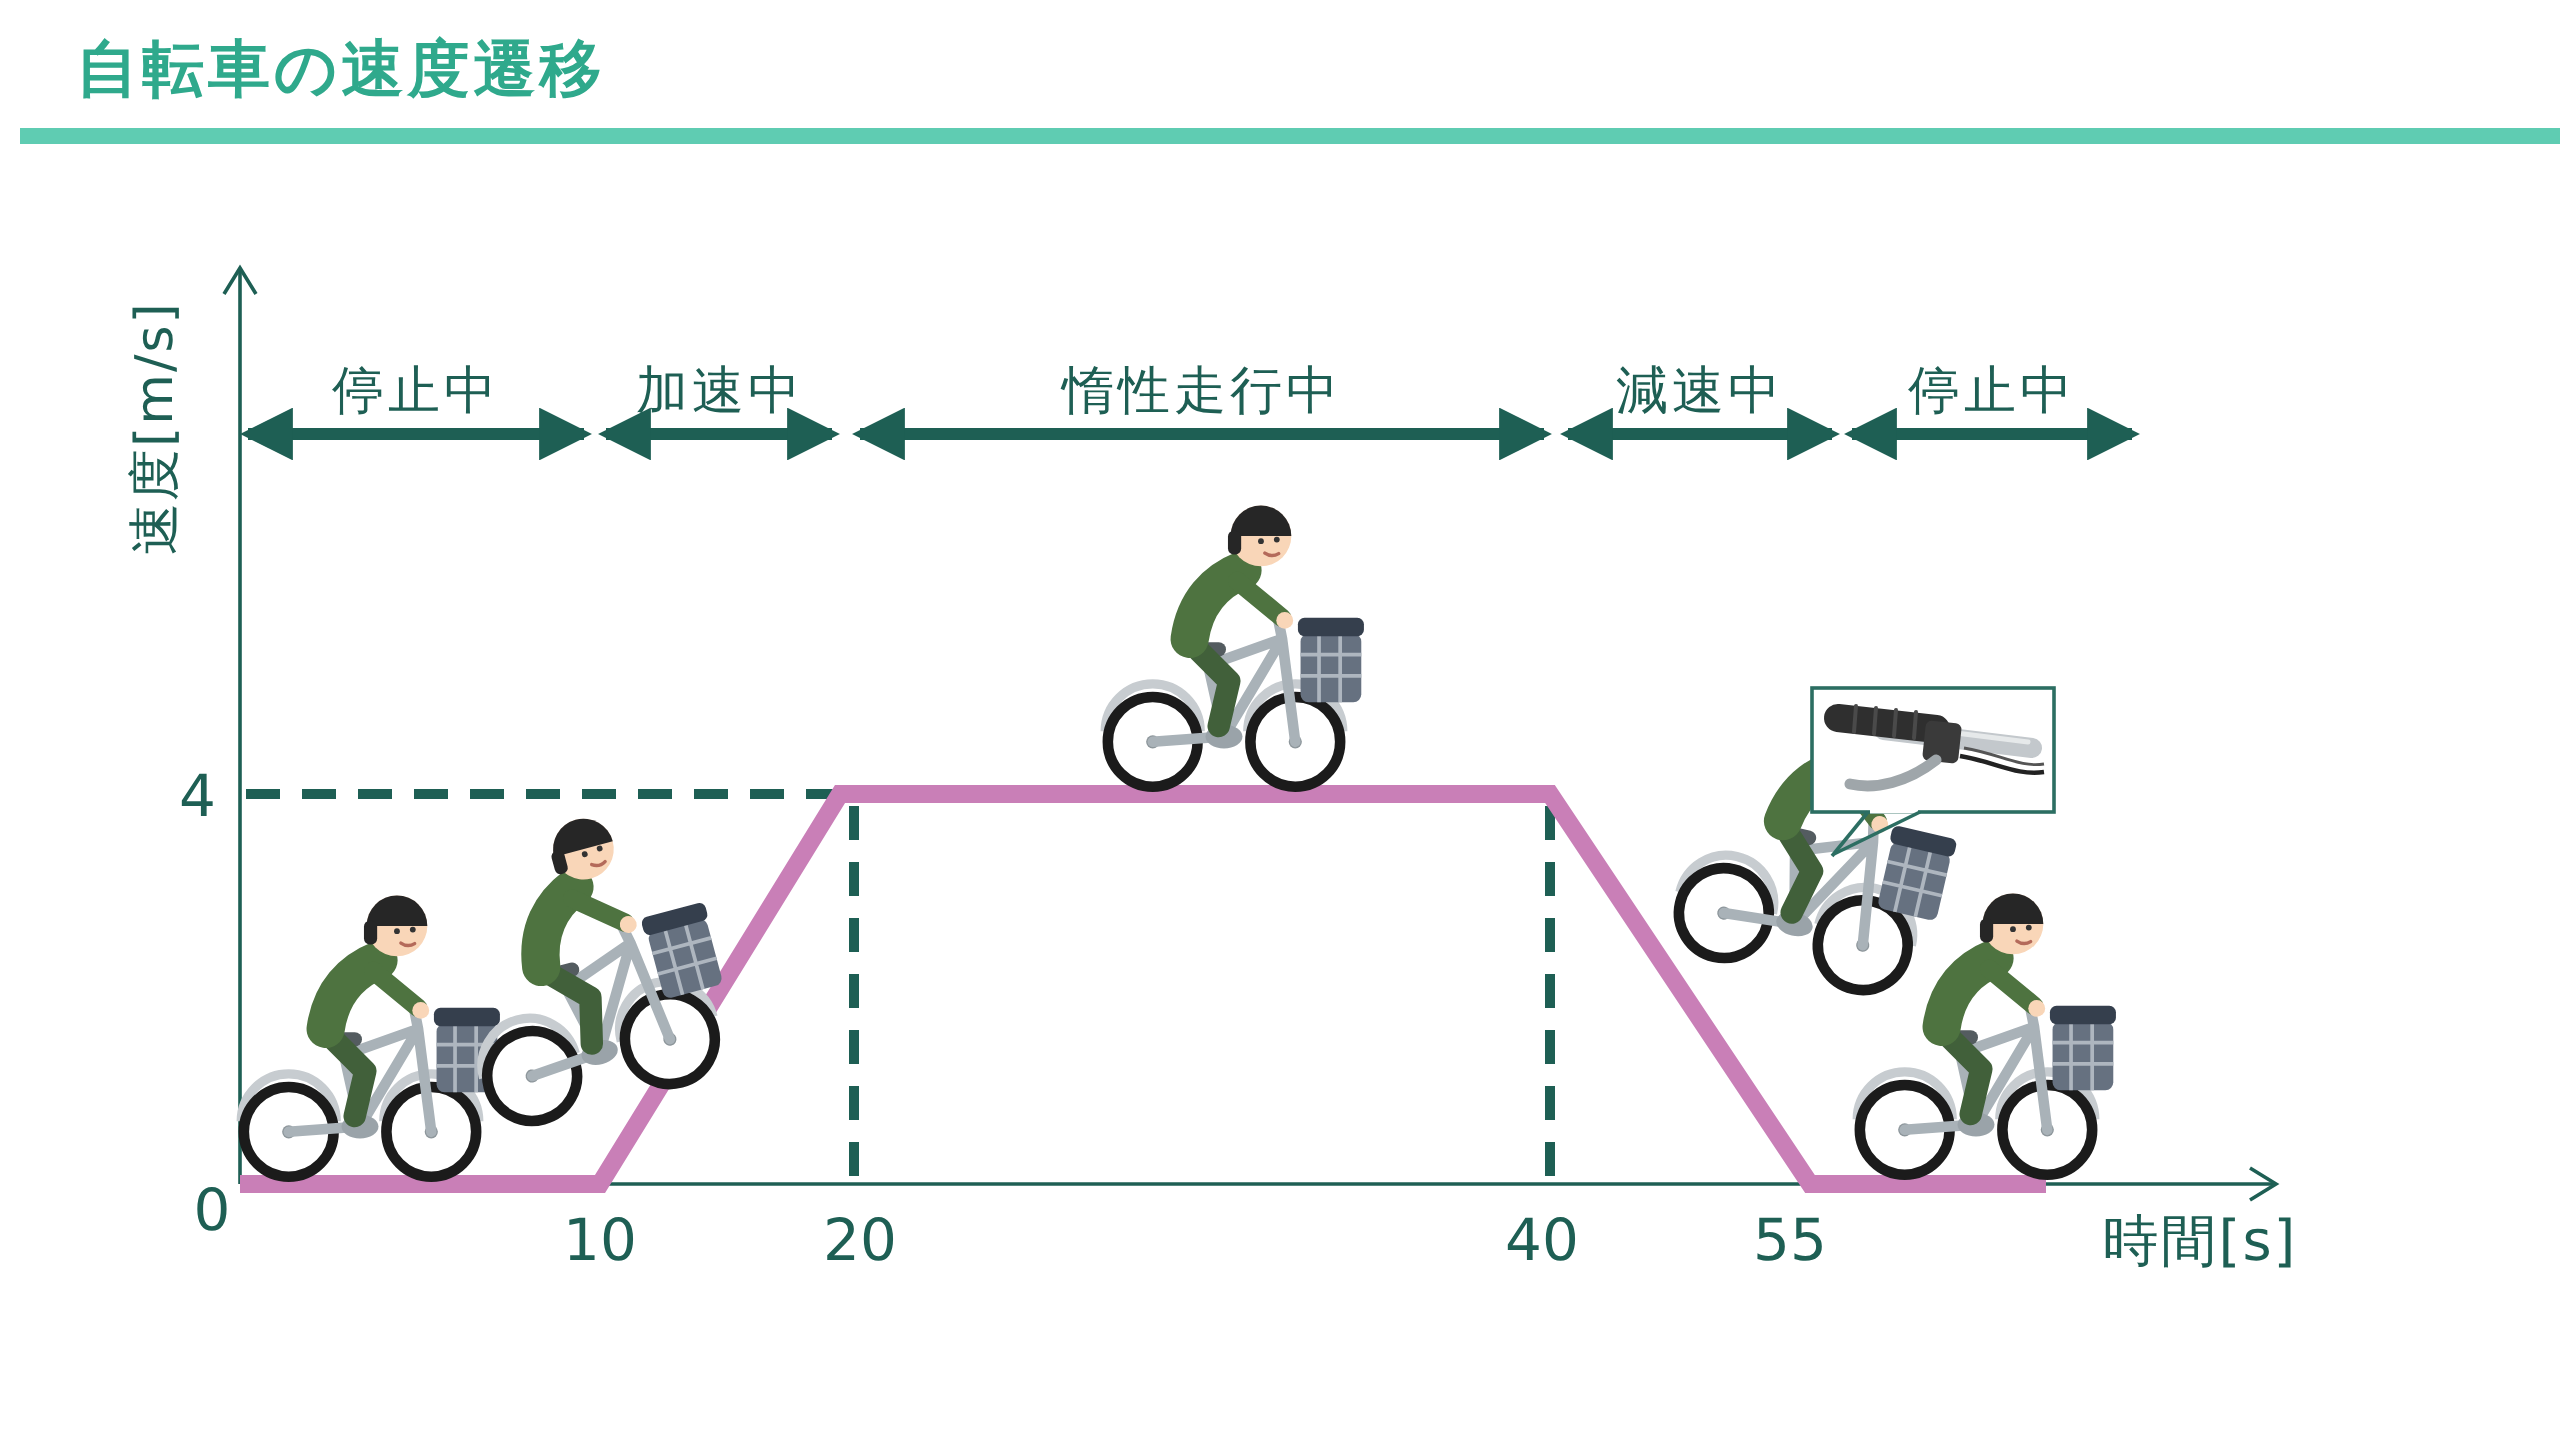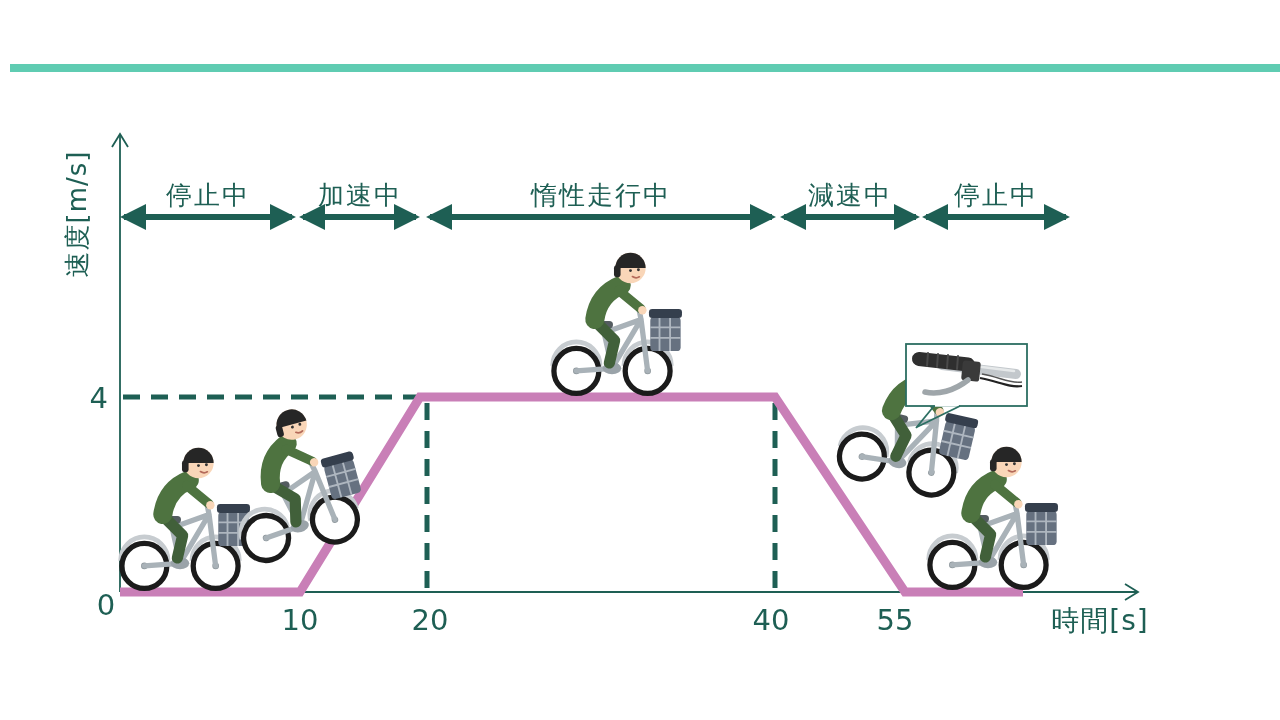--- a/index.html
+++ b/index.html
@@ -23,20 +23,21 @@
   svg text{font-family:"DejaVu Sans","Liberation Sans",sans-serif;}
   .axis-label{fill:#1e5f54;font-size:27px;letter-spacing:1px;}
   .tick-label{fill:#1e5f54;font-size:29px;}
   .phase-label{fill:#1e5f54;font-size:26px;letter-spacing:2px;}
 </style>
 </head>
 <body>
 
 <div class="slide">
 
+  <h1 class="slide-title">自転車の速度遷移</h1>
   <div class="title-underline"></div>
 
   <svg width="1280" height="720" viewBox="0 0 1280 720" style="position:absolute;left:0;top:0;">
 
     <defs>
       <marker id="ah" viewBox="0 0 10 10" refX="8.5" refY="5" markerWidth="4.4" markerHeight="4.4" orient="auto-start-reverse">
         <path d="M0,0 L10,5 L0,10 z" fill="#1e5f54"></path>
       </marker>
 
       <g id="bike">

